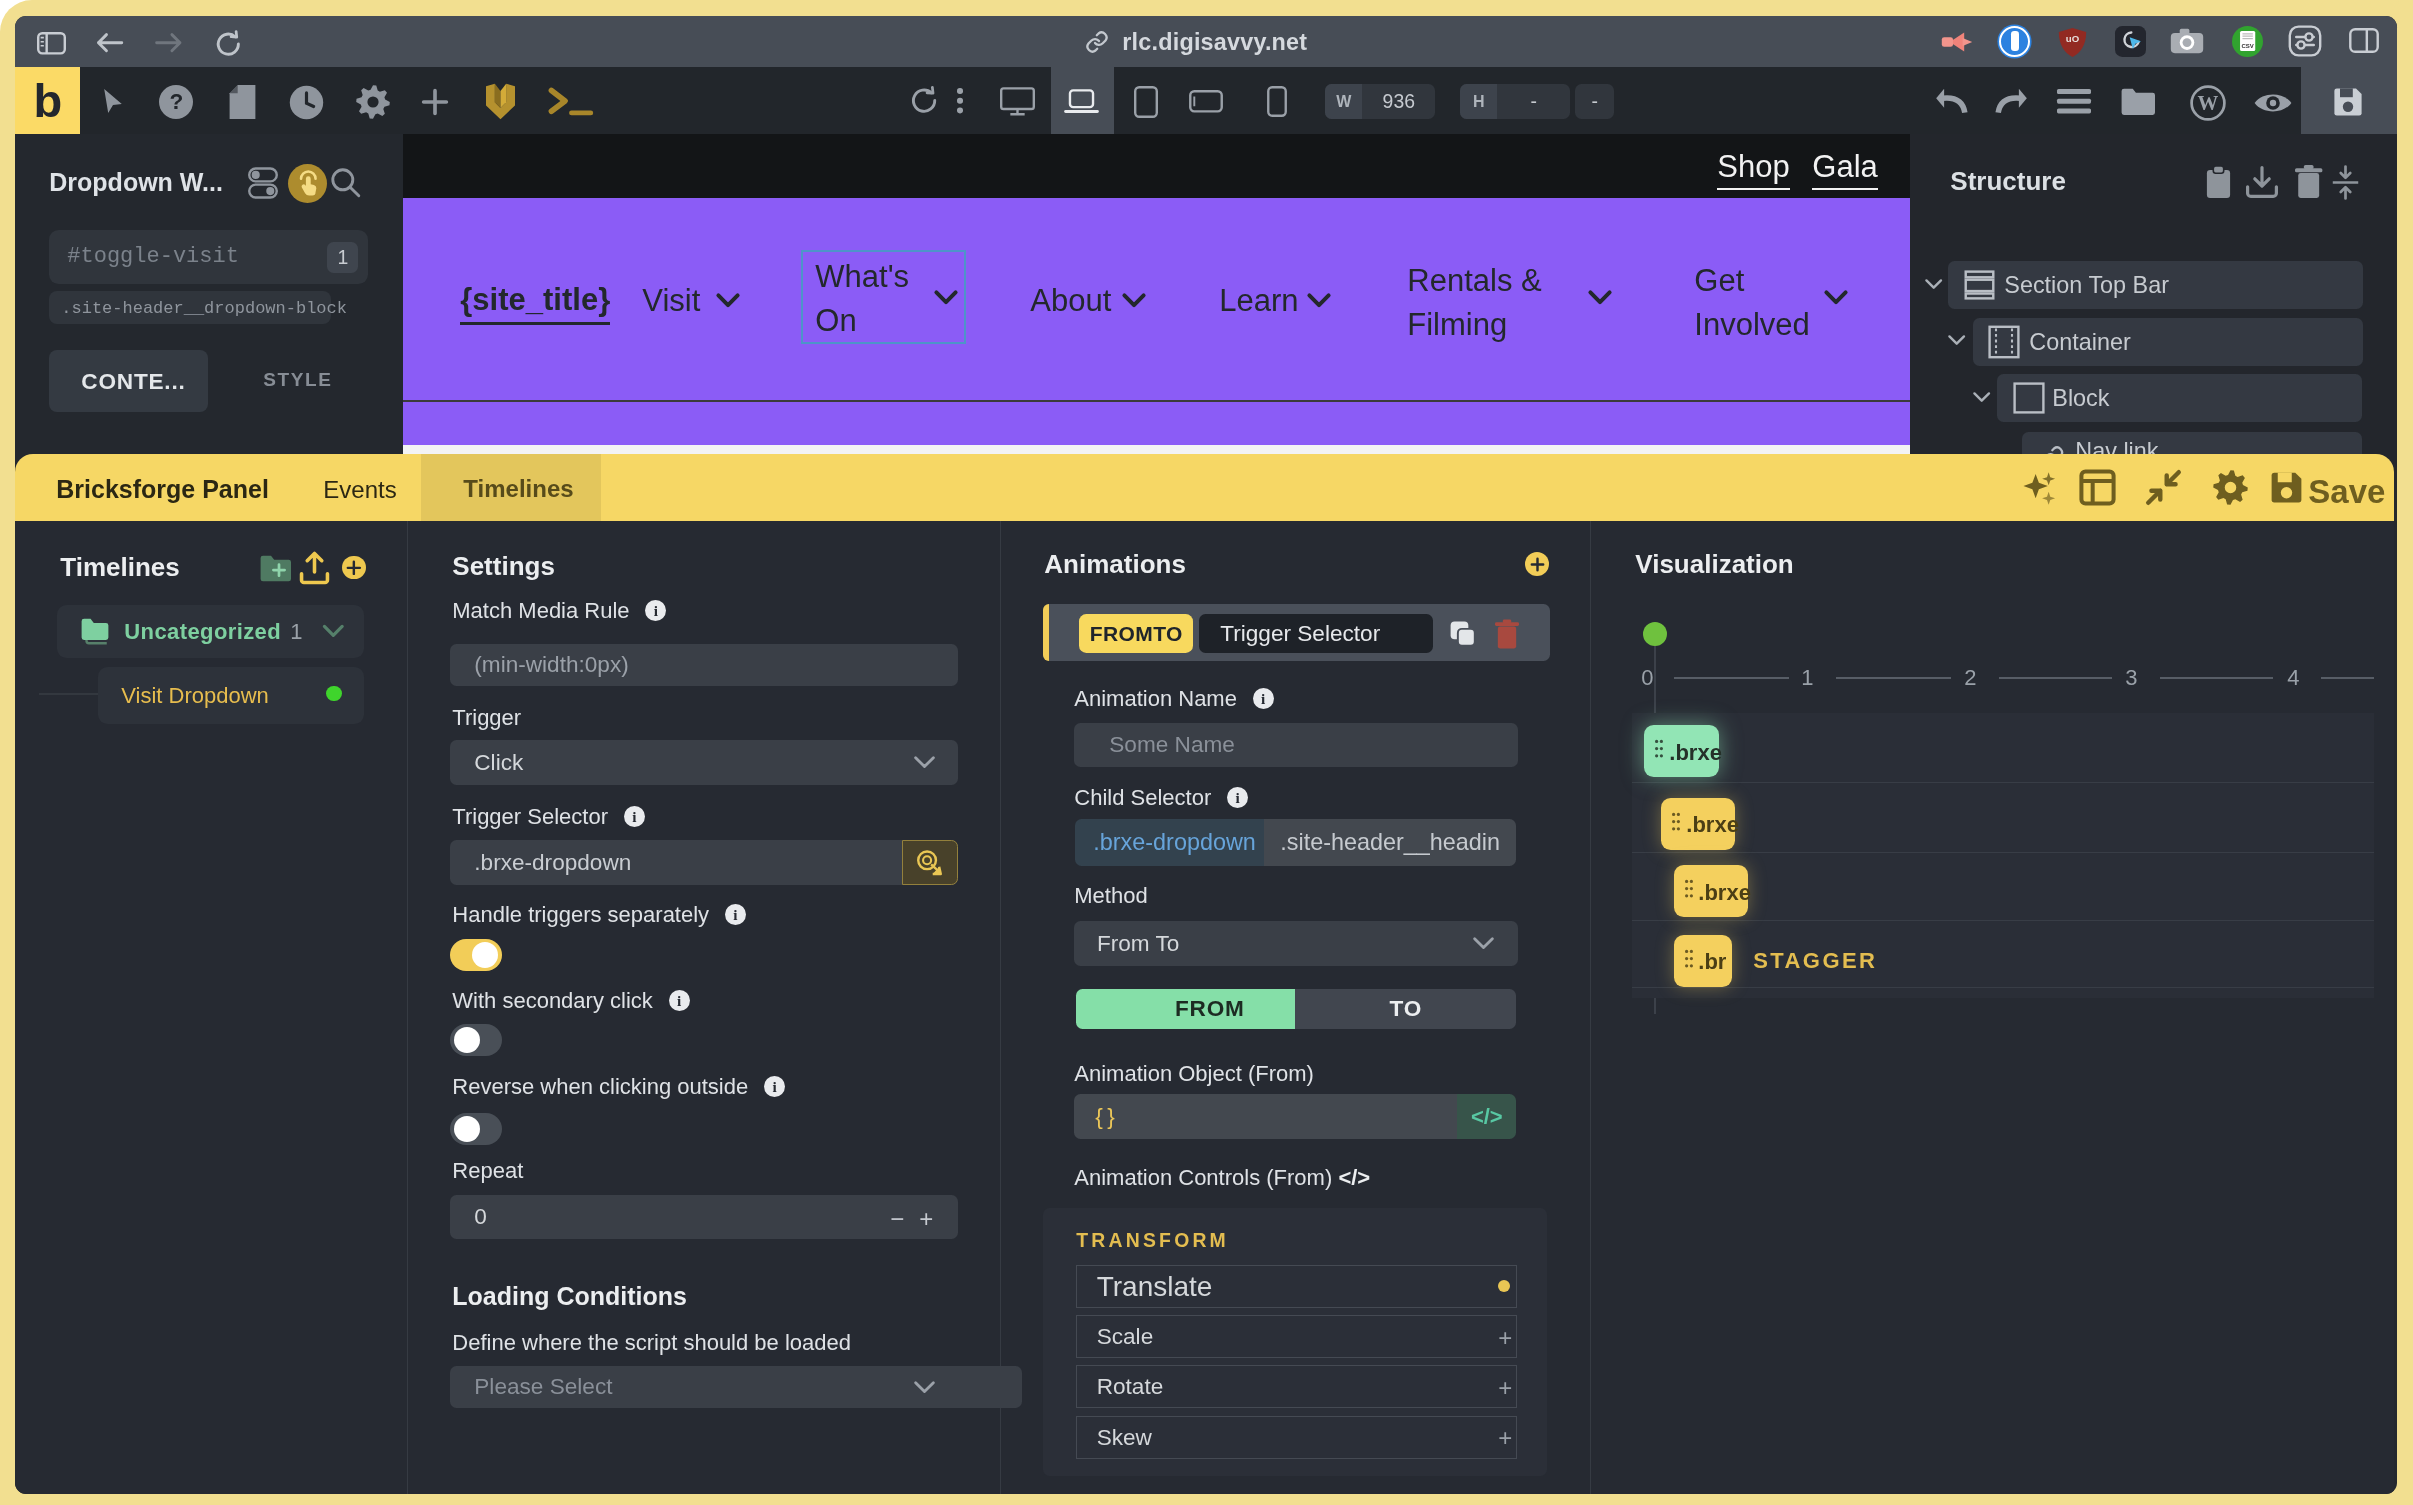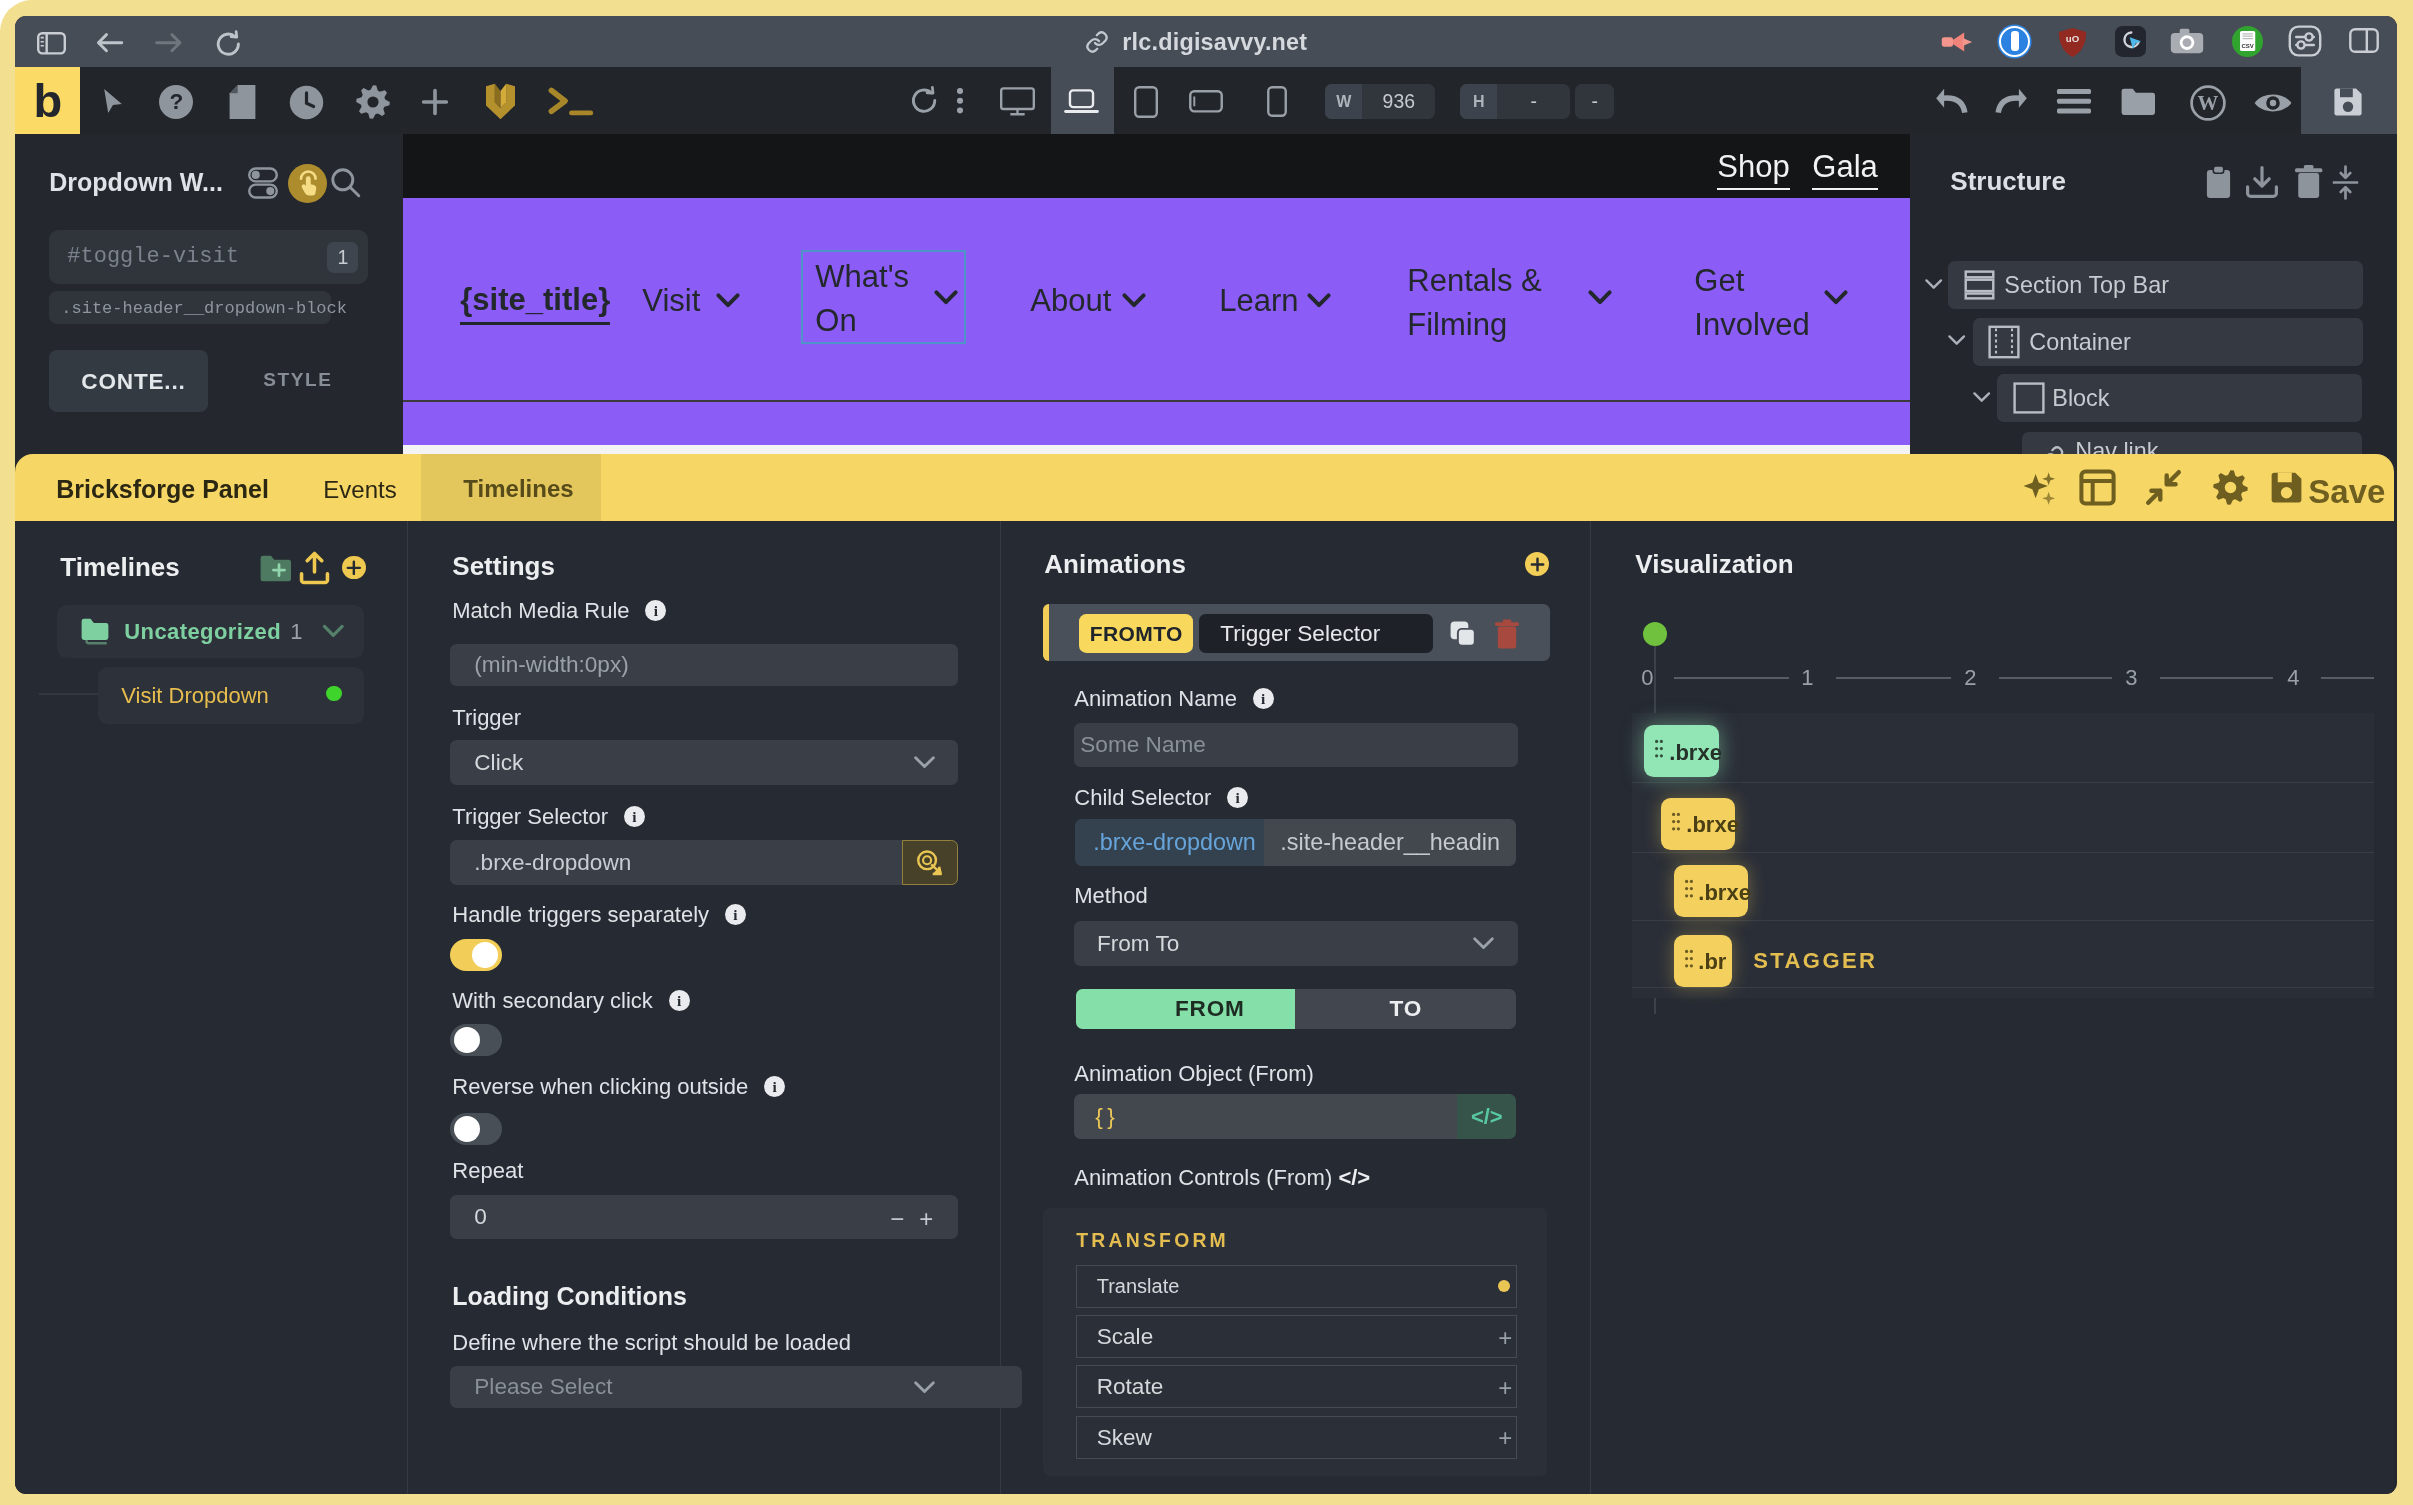--- a/index.html
+++ b/index.html
@@ -514,39 +514,39 @@
         <rect x="2" y="2" width="22" height="22" rx="5" fill="#e3e6e9"></rect>
         <rect x="11" y="11" width="21" height="21" rx="5" fill="#e3e6e9" stroke="#4a505a" stroke-width="2.4"></rect>
       </svg>
 
       <svg class="abs" style="left:1480px;top:165px;" width="24" height="30" viewBox="0 0 34 41">
         <rect x="4" y="10" width="26" height="31" rx="3" fill="#a8493f"></rect>
         <rect x="0" y="4" width="34" height="5" rx="2" fill="#a8493f"></rect>
         <rect x="11" y="0" width="12" height="5" rx="2" fill="#a8493f"></rect>
       </svg>
       <div class="label" style="left:1059px;top:232px;">Animation Name <span class="info">i</span></div>
-      <div class="inp" style="left:1059px;top:269px;width:444px;height:44px;padding-left:6px;color:#8a9099;">Some Name</div>
+      <div class="inp" style="left:1059px;top:269px;width:444px;height:44px;padding-left:35px;color:#8a9099;">Some Name</div>
       <div class="label" style="left:1059px;top:331px;">Child Selector <span class="info">i</span></div>
       <div class="abs" style="left:1060px;top:365px;width:190px;height:47px;background:#33424e;border-radius:6.5px 0 0 6.5px;font-size:23.4px;color:#67a4da;display:flex;align-items:center;padding-left:18px;">.brxe-dropdown</div>
       <div class="abs" style="left:1249px;top:365px;width:252px;height:47px;background:#43484f;border-radius:0 6.5px 6.5px 0;font-size:23.4px;color:#c6cacf;display:flex;align-items:center;padding-left:16px;overflow:hidden;">.site-header__headin</div>
       <div class="label" style="left:1059px;top:429px;">Method</div>
       <div class="inp" style="left:1059px;top:467px;width:444px;height:45px;padding-left:22.6px;color:#d5d8db;">From To</div>
       <svg class="abs" style="left:1458px;top:483px;" width="21" height="13" viewBox="0 0 26 16">
           <path class="chev" d="M2 2 L13 13 L24 2"></path>
         </svg>
       <div class="abs" style="left:1061px;top:535px;width:219px;height:40px;background:#85dfa8;border-radius:6.5px 0 0 6.5px;font-size:22.6px;font-weight:bold;color:#1d2b22;display:flex;align-items:center;justify-content:center;letter-spacing:0.8px;padding-left:48px;">FROM</div>
       <div class="abs" style="left:1280px;top:535px;width:221px;height:40px;background:#41464f;border-radius:0 6.5px 6.5px 0;font-size:22.6px;font-weight:bold;color:#eceef0;display:flex;align-items:center;justify-content:center;letter-spacing:0.8px;">TO</div>
       <div class="label" style="left:1059px;top:607px;">Animation Object (From)</div>
       <div class="abs" style="left:1059px;top:640px;width:383px;height:45px;background:#43484f;border-radius:6.5px 0 0 6.5px;font-size:22.6px;color:#eac558;display:flex;align-items:center;padding-left:21px;">{ }</div>
       <div class="abs" style="left:1442px;top:640px;width:59px;height:45px;background:#37544a;border-radius:0 6.5px 6.5px 0;font-size:22px;font-weight:bold;color:#58c8a3;display:flex;align-items:center;justify-content:center;">&lt;/&gt;</div>
       <div class="label" style="left:1059px;top:711px;">Animation Controls (From) <span style="color:#eceef0;font-weight:bold;">&lt;/&gt;</span></div>
 
       <div class="abs" style="left:1028px;top:754px;width:504px;height:268px;background:#2b2f38;border-radius:6.5px;"></div>
       <div class="abs" style="left:1061px;top:775px;font-size:19.4px;font-weight:bold;color:#e3bd50;letter-spacing:3.2px;">TRANSFORM</div>
-      <div class="abs" style="left:1061px;top:811px;width:441px;height:43px;border:1.6px solid #454a53;font-size:20px;color:#d5d8db;display:flex;align-items:center;padding-left:19.4px;">Translate</div>
+      <div class="abs" style="left:1061px;top:811px;width:441px;height:43px;border:1.6px solid #454a53;font-size:28px;color:#d5d8db;display:flex;align-items:center;padding-left:19.4px;">Translate</div>
       <div class="abs" style="left:1483px;top:826px;width:12px;height:12px;border-radius:50%;background:#e9c654;"></div>
       <div class="abs" style="left:1061px;top:861px;width:441px;height:43px;border:1.6px solid #454a53;font-size:22.6px;color:#d5d8db;display:flex;align-items:center;padding-left:19.4px;">Scale</div>
       <div class="abs" style="left:1483px;top:870px;font-size:24px;color:#9aa0a8;">+</div>
       <div class="abs" style="left:1061px;top:911px;width:441px;height:43px;border:1.6px solid #454a53;font-size:22.6px;color:#d5d8db;display:flex;align-items:center;padding-left:19.4px;">Rotate</div>
       <div class="abs" style="left:1483px;top:920px;font-size:24px;color:#9aa0a8;">+</div>
       <div class="abs" style="left:1061px;top:962px;width:441px;height:43px;border:1.6px solid #454a53;font-size:22.6px;color:#d5d8db;display:flex;align-items:center;padding-left:19.4px;">Skew</div>
       <div class="abs" style="left:1483px;top:970px;font-size:24px;color:#9aa0a8;">+</div>
     </div>
     <div id="col4">
       <div class="colhead" style="left:1620px;top:95px;">Visualization</div>

